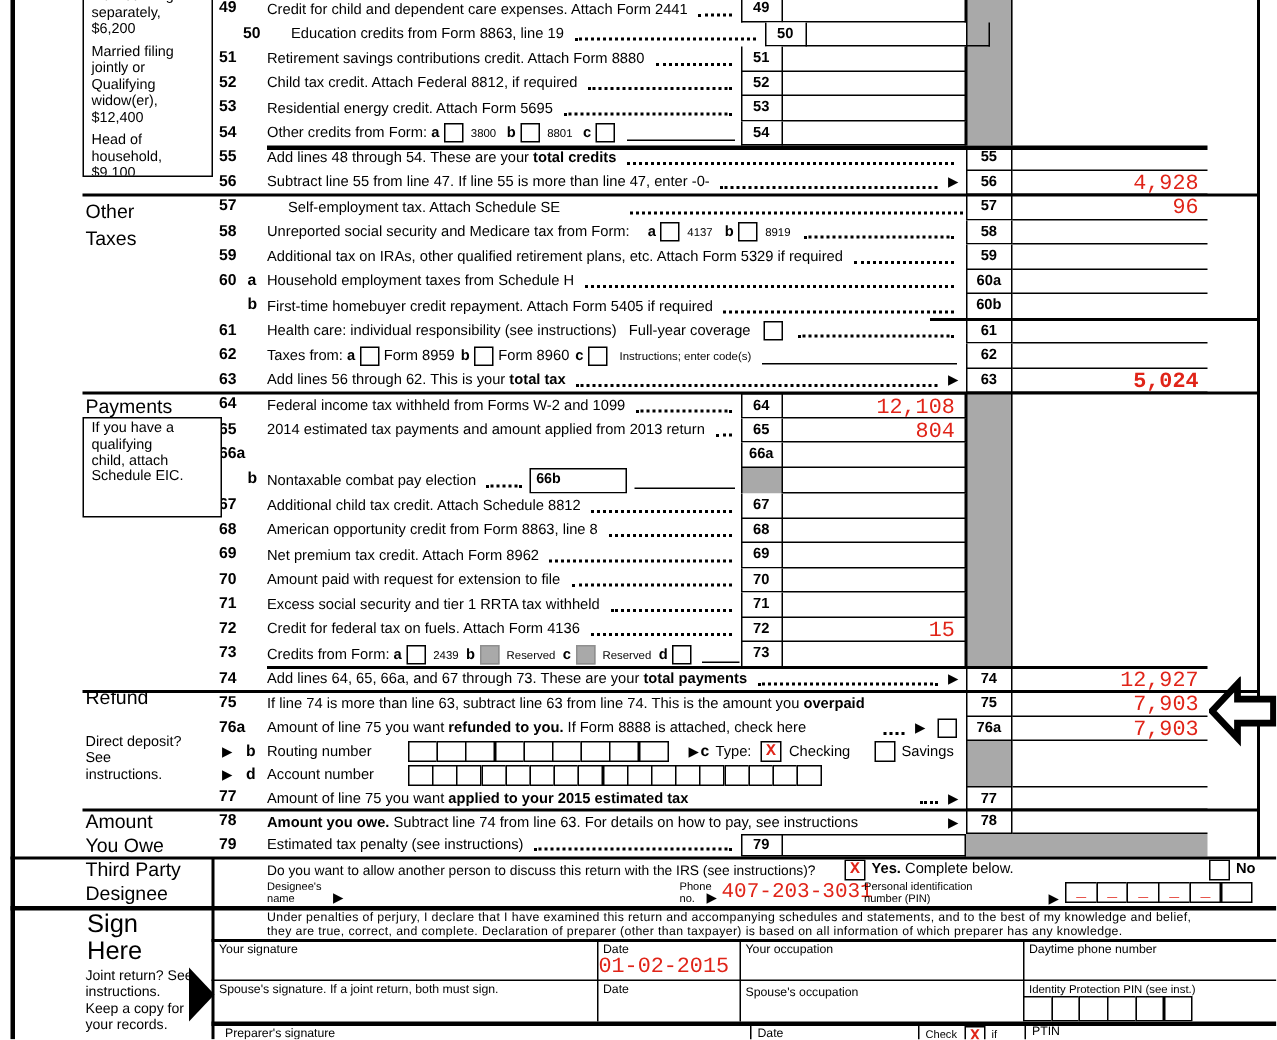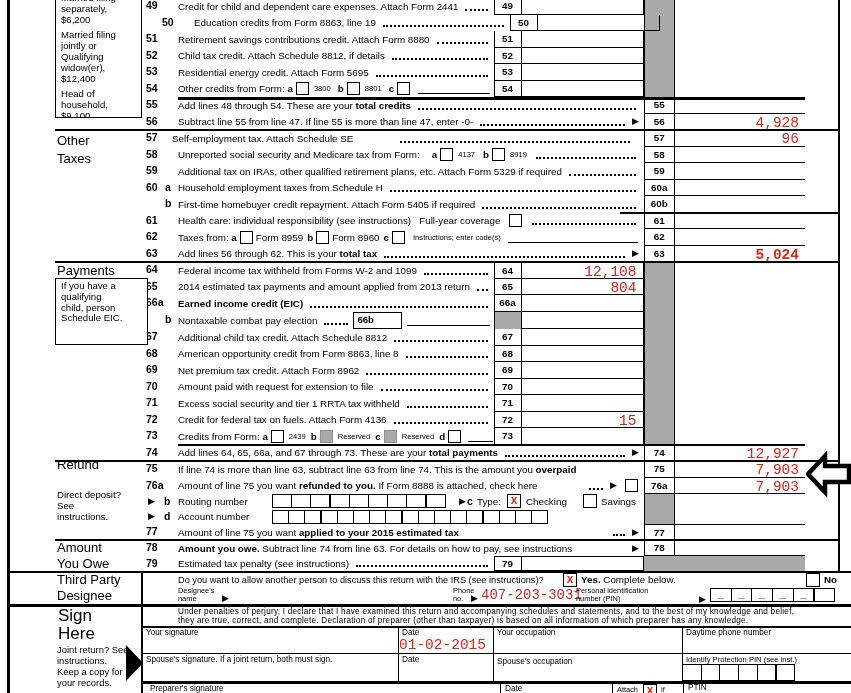--- a/index.html
+++ b/index.html
@@ -15,21 +15,21 @@
   .gapseg{flex:none}
   .cb{flex:none;width:11px;height:11px;border:1.5px solid #000;margin:0 3px;background:#fff;box-sizing:content-box}
   .cb.gray{background:#a9a9a9;border:1px solid #8f8f8f}
   .dotl{border-bottom:2px dotted #000;align-self:flex-end;margin:0 5px 4px 7px;flex:none}
   .dotfill{flex:1;border-bottom:2px dotted #000;align-self:flex-end;margin:0 5px 4px 7px}
   .linfill{flex:1;border-bottom:1.5px solid #000;align-self:flex-end;margin:0 3px 3px 5px}
   .useg{flex:none;border-bottom:1.5px solid #000;align-self:flex-end;margin:0 3px 3px 4px}
   .blankseg{flex:1}
   .ptr{flex:none;font-size:9px;line-height:1;margin:0 2px}
   .ibox{flex:none;width:44px;height:14px;border:1.5px solid #000;font-size:9.5px;font-weight:bold;
-        padding:1px 0 0 3px;background:#fff;box-sizing:content-box}
+        padding:1px 16px 0 3px;background:#fff;box-sizing:content-box}
   .nbox{position:absolute;top:0;bottom:0;border:0 solid #000;border-left-width:1.5px;
         border-right-width:1.5px;border-bottom-width:1.5px;display:flex;align-items:center;
         justify-content:center;font-size:9.8px;font-weight:bold;box-sizing:border-box;background:#fff}
   .abox{position:absolute;top:0;bottom:0;border-bottom:1.5px solid #000;box-sizing:border-box;
         font-family:"Liberation Mono",monospace;font-size:14.5px;color:#e02418;
         text-align:right;padding:1px 6px 0 0}
   .rb{border-right:1.5px solid #000}
   .topb{border-top:1.5px solid #000}
   .hl,.vl{position:absolute;background:#000}
   .gr{position:absolute;background:#a9a9a9}
@@ -82,21 +82,21 @@
         <div class="abox rb" style="left: 521.5px; width: 122px;"></div>
       </div>
       <div class="lrow" style="top: 31px; height: 16.5px;">
         <span class="lnum" style="left: 146px;">51</span>
         <div class="desc" style="left: 178px; width: 315px;"><span>Retirement savings contributions credit. Attach Form 8880</span><span class="dotfill"></span></div>
         <div class="nbox" style="left: 493.5px; width: 28px;">51</div>
         <div class="abox rb" style="left: 521.5px; width: 122px;"></div>
       </div>
       <div class="lrow" style="top: 47.5px; height: 16.5px;">
         <span class="lnum" style="left: 146px;">52</span>
-        <div class="desc" style="left: 178px; width: 315px;"><span>Child tax credit. Attach Schedule 8812, if details</span><span class="dotfill"></span></div>
+        <div class="desc" style="left: 178px; width: 315px;"><span>Child tax credit. Attach Federal 8812, if required</span><span class="dotfill"></span></div>
         <div class="nbox" style="left: 493.5px; width: 28px;">52</div>
         <div class="abox rb" style="left: 521.5px; width: 122px;"></div>
       </div>
       <div class="lrow" style="top: 64px; height: 16.5px;">
         <span class="lnum" style="left: 146px;">53</span>
         <div class="desc" style="left: 178px; width: 315px;"><span>Residential energy credit. Attach Form 5695</span><span class="dotfill"></span></div>
         <div class="nbox" style="left: 493.5px; width: 28px;">53</div>
         <div class="abox rb" style="left: 521.5px; width: 122px;"></div>
       </div>
       <div class="lrow" style="top: 80.5px; height: 16.5px;">
@@ -112,21 +112,21 @@
         <div class="abox" style="left: 675px; width: 130px;"></div>
       </div>
       <div class="lrow" style="top: 113.5px; height: 16.5px;">
         <span class="lnum" style="left: 146px;">56</span>
         <div class="desc" style="left: 178px; width: 463px;"><span>Subtract line 55 from line 47. If line 55 is more than line 47, enter -0-</span><span class="dotfill"></span><span class="ptr">▶</span></div>
         <div class="nbox" style="left: 643.5px; width: 31.5px;">56</div>
         <div class="abox" style="left: 675px; width: 130px;">4,928</div>
       </div>
       <div class="lrow" style="top: 130px; height: 16.5px;">
         <span class="lnum" style="left: 146px;">57</span>
-        <div class="desc" style="left: 172px; width: 463px; gap: 40px;"><span>Self-employment tax. Attach Schedule SE</span><span class="dotfill"></span></div>
+        <div class="desc" style="left: 192px; width: 463px; gap: 40px;"><span>Self-employment tax. Attach Schedule SE</span><span class="dotfill"></span></div>
         <div class="nbox" style="left: 643.5px; width: 31.5px;">57</div>
         <div class="abox" style="left: 675px; width: 130px;">96</div>
       </div>
       <div class="lrow" style="top: 146.5px; height: 16.5px;">
         <span class="lnum" style="left: 146px;">58</span>
         <div class="desc" style="left: 178px; width: 463px;"><span>Unreported social security and Medicare tax from Form:</span><span class="gapseg" style="width: 12px;"></span><span class="seg-b">a</span><span class="cb"></span><span class="seg-sm">4137</span><span class="gapseg" style="width: 6px;"></span><span class="seg-b">b</span><span class="cb"></span><span class="seg-sm">8919</span><span class="dotfill"></span></div>
         <div class="nbox" style="left: 643.5px; width: 31.5px;">58</div>
         <div class="abox" style="left: 675px; width: 130px;"></div>
       </div>
       <div class="lrow" style="top: 163px; height: 16.5px;">
@@ -173,21 +173,20 @@
         <div class="abox rb topb" style="left: 521.5px; width: 122px;">12,108</div>
       </div>
       <div class="lrow" style="top: 278.5px; height: 16.5px;">
         <span class="lnum" style="left: 146px;">65</span>
         <div class="desc" style="left: 178px; width: 315px;"><span>2014 estimated tax payments and amount applied from 2013 return</span><span class="dotfill"></span></div>
         <div class="nbox" style="left: 493.5px; width: 28px;">65</div>
         <div class="abox rb" style="left: 521.5px; width: 122px;">804</div>
       </div>
       <div class="lrow" style="top: 295px; height: 16.5px;">
         <span class="lnum" style="left: 146px;">66a</span>
-        <div class="desc" style="left: 178px; width: 315px;"><span class="seg-b">Earned income credit (EIC)</span><span class="dotfill"></span></div>
         <div class="nbox" style="left: 493.5px; width: 28px;">66a</div>
         <div class="abox rb" style="left: 521.5px; width: 122px;"></div>
       </div>
       <div class="lrow" style="top: 311.5px; height: 17.5px;">
         <span class="lnum" style="left: 165px;">b</span>
         <div class="desc" style="left: 178px; width: 315px;"><span>Nontaxable combat pay election</span><span class="dotl" style="width: 24px;"></span><span class="ibox">66b</span><span class="linfill"></span></div>
         <div class="abox rb" style="left: 521.5px; width: 122px;"></div>
       </div>
       <div class="lrow" style="top: 329px; height: 16.5px;">
         <span class="lnum" style="left: 146px;">67</span>
@@ -297,21 +296,21 @@
         <div>household,</div>
         <div>$9,100</div>
       </div>
     </div>
   <div class="h1" style="left:57px;top:133px">Other</div>
   <div class="h1" style="left:57px;top:151px">Taxes</div>
   <div class="h1" style="left:57px;top:263px">Payments</div>
   <div class="sbox" id="eic-box" style="left:55px;top:278px;width:93px;height:67px">
       <div>If you have a</div>
       <div>qualifying</div>
-      <div>child, person</div>
+      <div>child, attach</div>
       <div>Schedule EIC.</div>
     </div>
   <div class="h1" style="left:57px;top:457px">Refund</div>
   <div id="dd-label" class="snote" style="left:57px;top:489px">
       <div>Direct deposit?</div>
       <div>See</div>
       <div>instructions.</div>
     </div>
   <div class="h1" style="left:57px;top:540px">Amount</div>
   <div class="h1" style="left:57px;top:556px">You Owe</div>
@@ -436,19 +435,19 @@
         <span class="gc" style="width: 19.5px; margin-left: 0px;"></span>
         <span class="gc" style="width: 19.5px; margin-left: -0.8px;"></span>
         <span class="gc" style="width: 19.5px; margin-left: -0.8px;"></span>
         <span class="gc" style="width: 19.5px; margin-left: -0.8px;"></span>
         <span class="gc" style="width: 19.5px; margin-left: -0.8px;"></span>
         <span class="gc" style="width: 19.5px; margin-left: -0.8px;"></span>
       </div>
 
     <span class="lbl8" style="left:150px;top:80px">Preparer's signature</span>
     <span class="lbl8" style="left:505px;top:80px">Date</span>
-    <span class="lbl7" style="left:617px;top:81px">Attach</span>
+    <span class="lbl7" style="left:617px;top:81px">Check</span>
     <span class="ckb redx" style="left:643px;top:79px">X</span>
     <span class="lbl7" style="left:661px;top:81px">if</span>
     <span class="lbl8" style="left:688px;top:79px">PTIN</span>
   </div>
 
 </div>
 
 </body></html>

